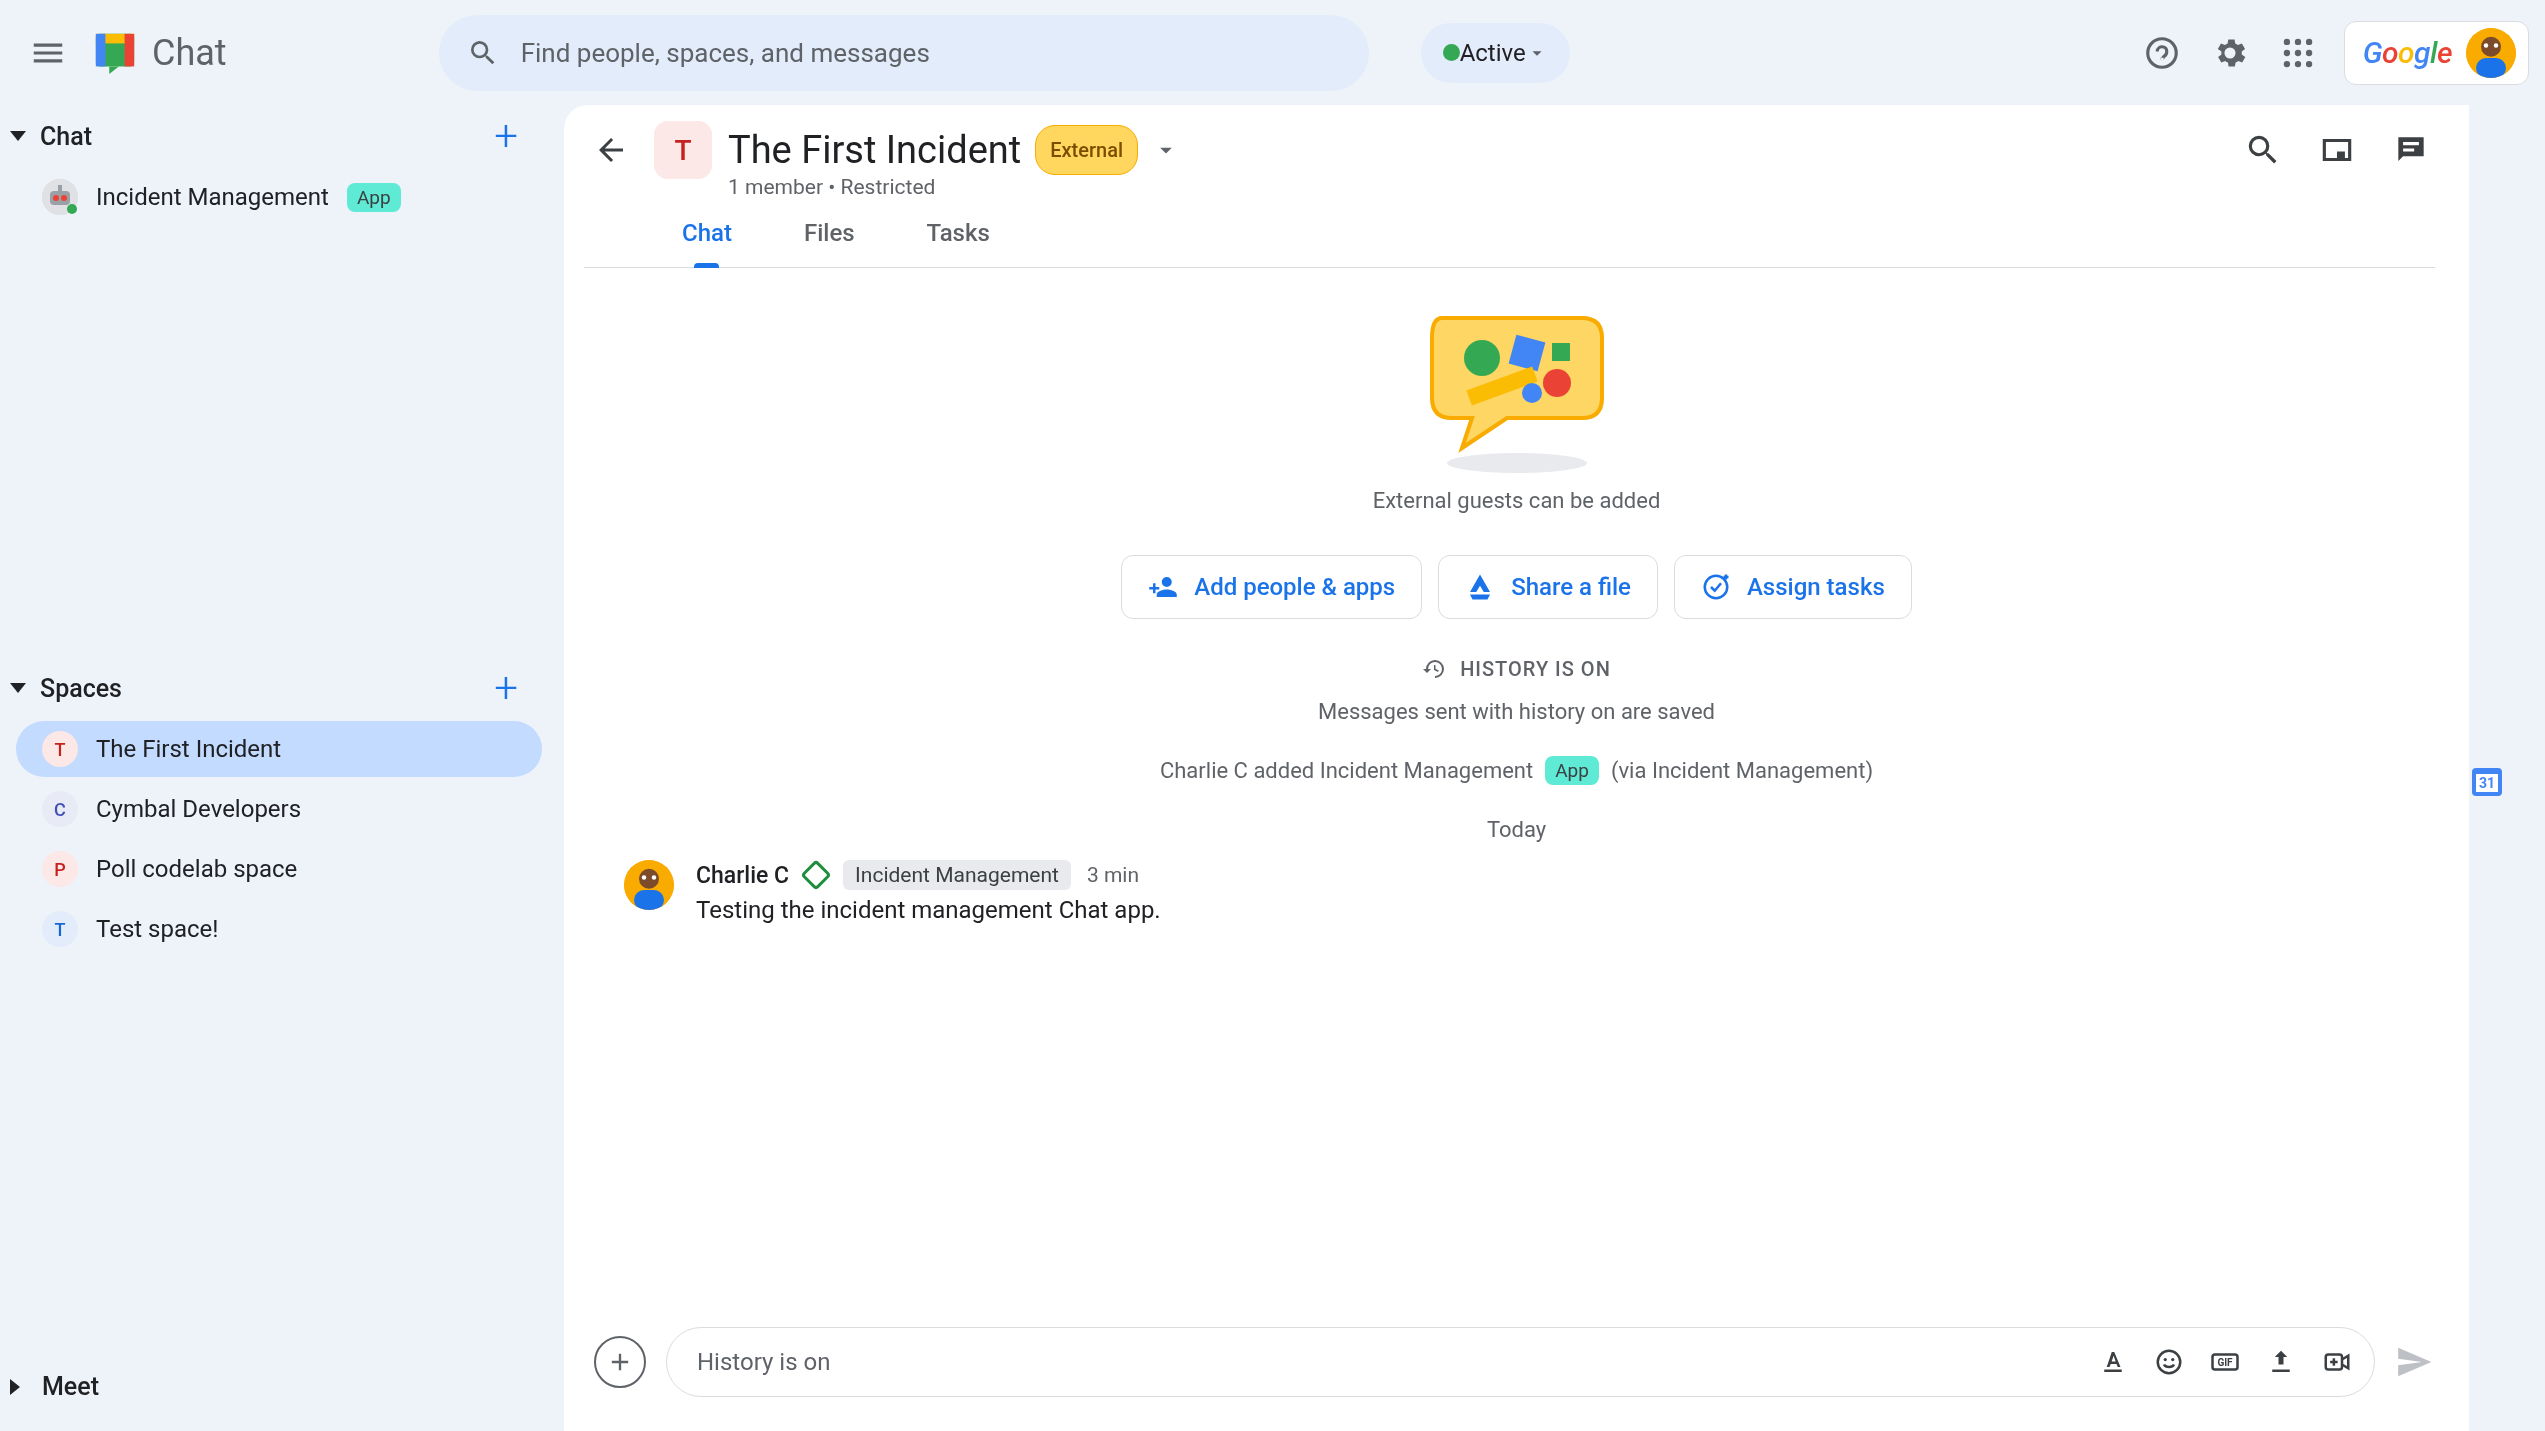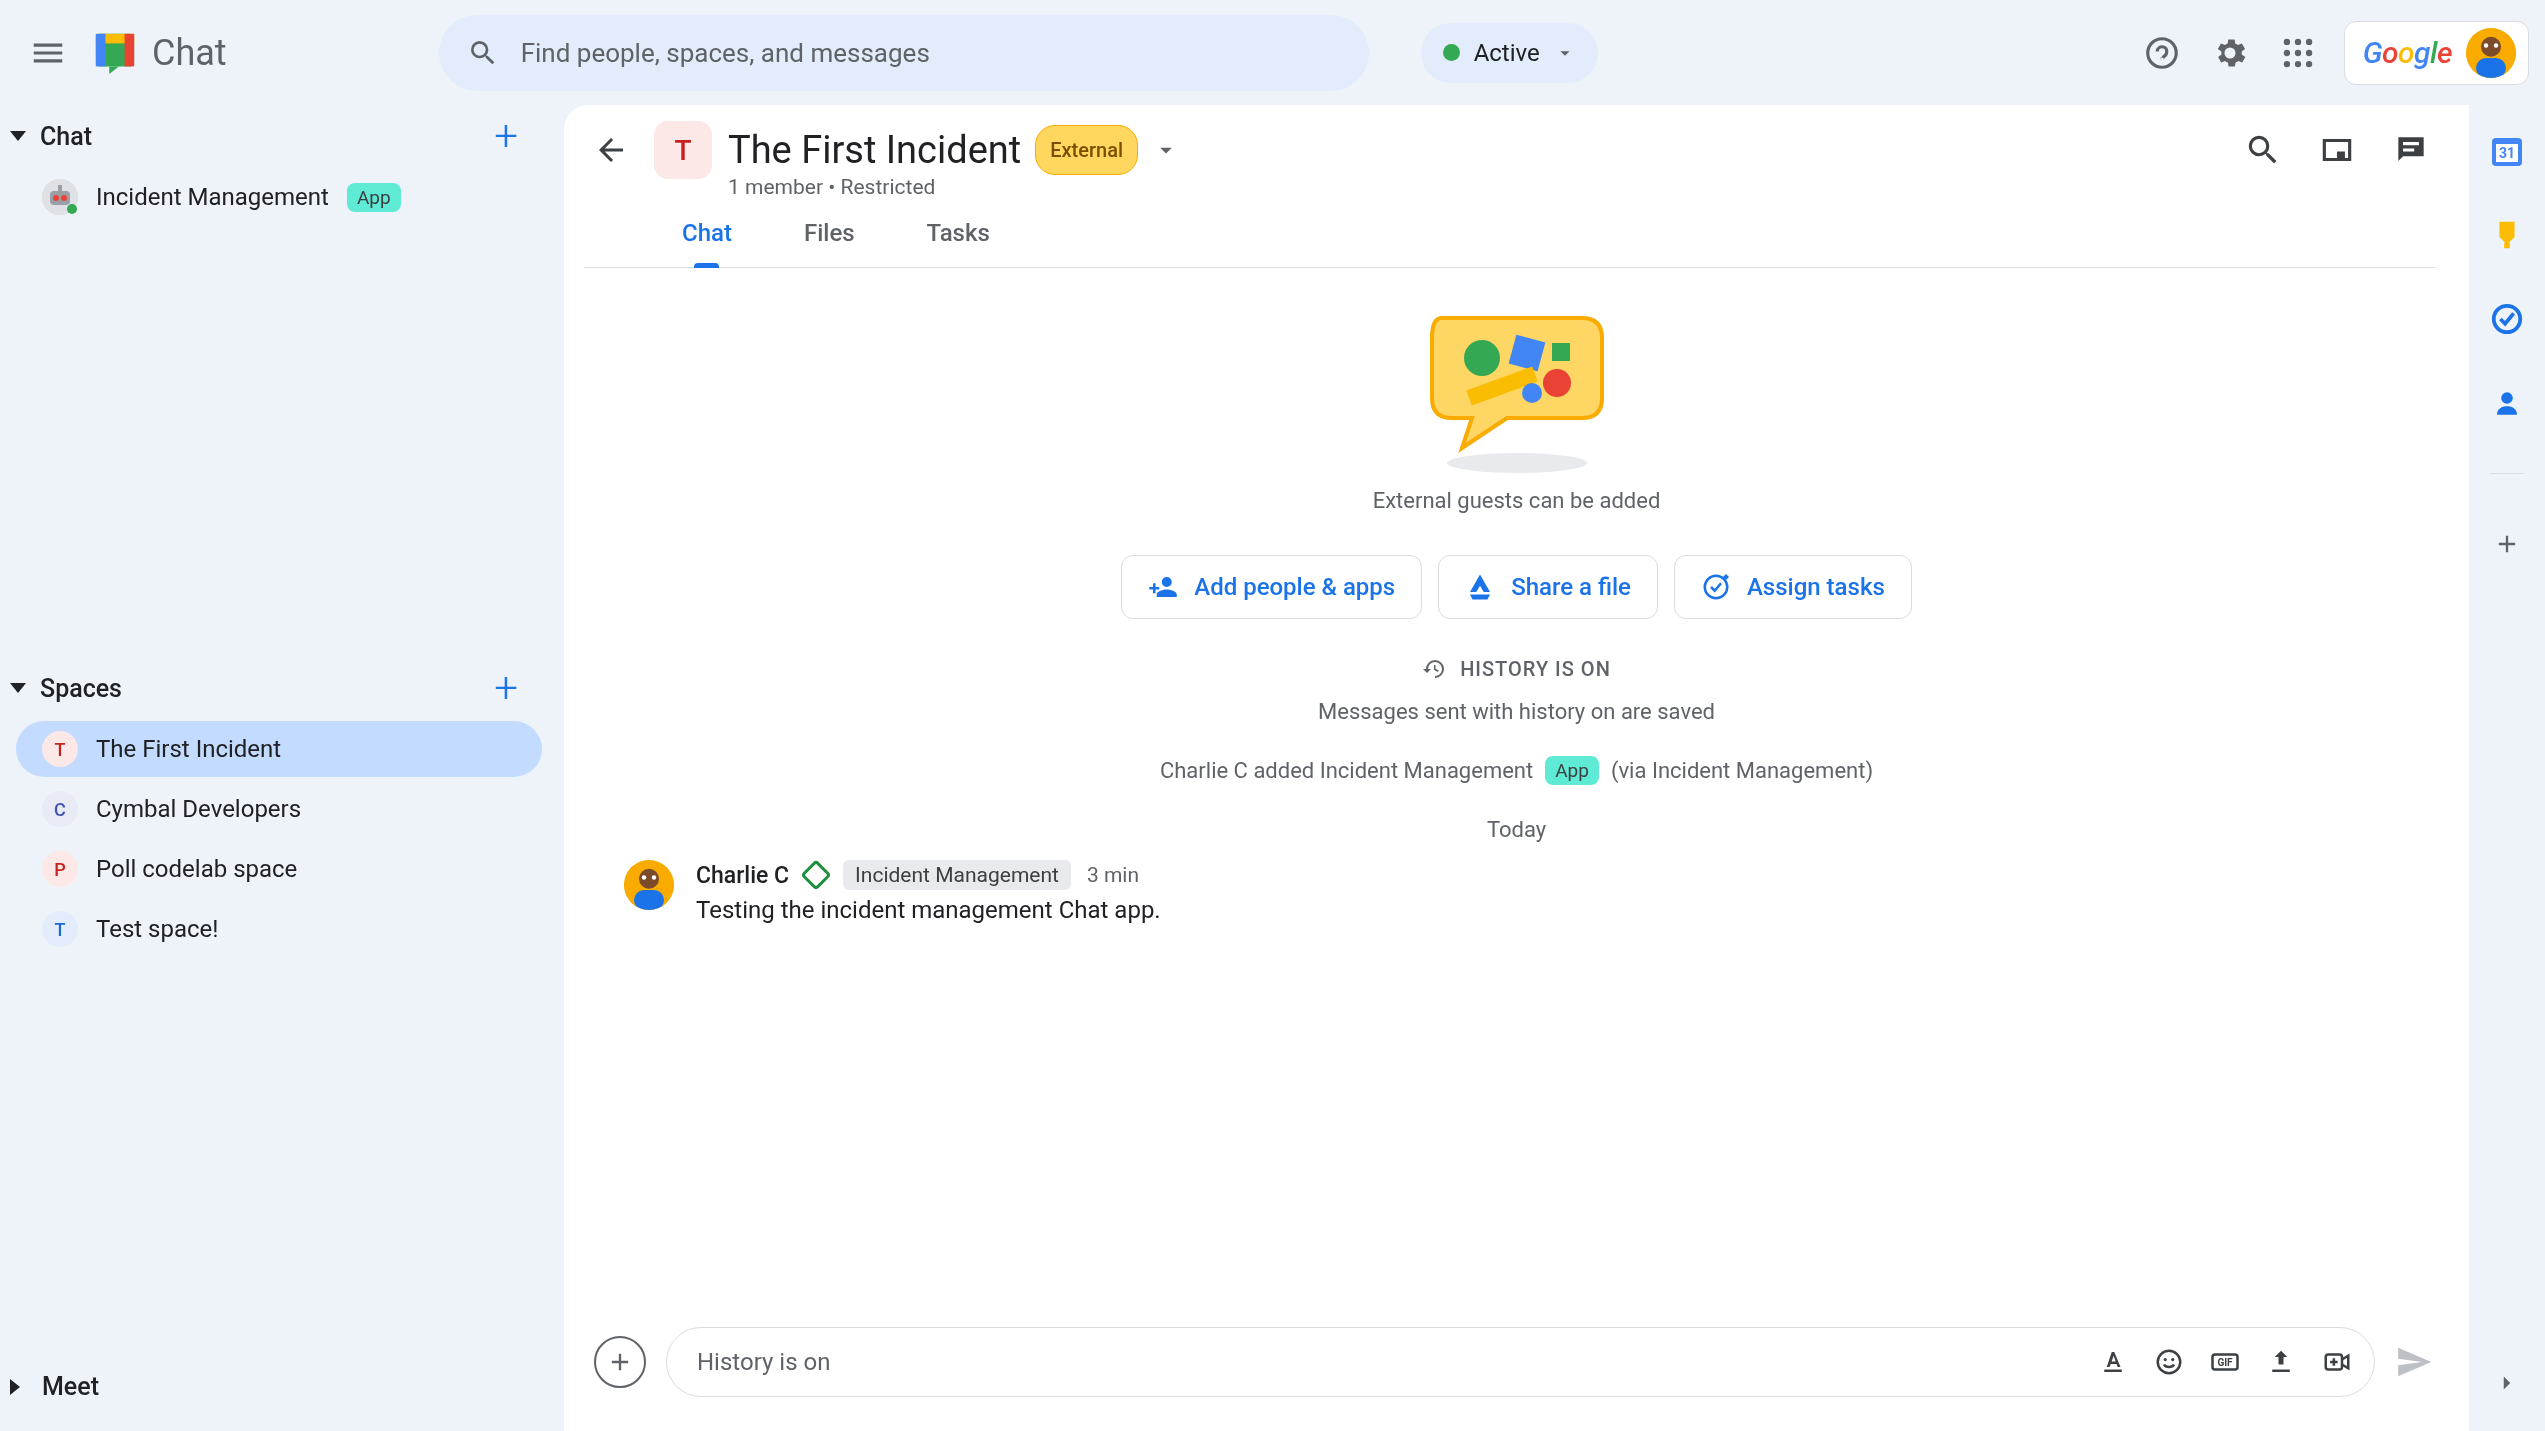--- a/index.html
+++ b/index.html
@@ -25,21 +25,21 @@
   
   .topbar{display:flex;align-items:center;height:105px;padding:0 16px;gap:12px;}
   .icon-btn{width:64px;height:64px;border-radius:50%;display:flex;align-items:center;justify-content:center;cursor:pointer;color:var(--text-muted);}
   .icon-btn svg{width:38px;height:38px;}
   .logo{display:flex;align-items:center;gap:14px;margin-right:40px;}
   .logo-text{font-size:36px;color:var(--text-muted);font-weight:400;}
   .logo-mark{width:46px;height:46px;position:relative;}
   .searchbar{flex:0 0 930px;height:76px;background:#e3ecfa;border-radius:38px;display:flex;align-items:center;padding:0 28px;gap:20px;margin-left:160px;}
   .searchbar input{flex:1;border:none;background:transparent;font-size:26px;color:var(--text);outline:none;}
   .searchbar input::placeholder{color:var(--text-muted);}
-  .status-pill{height:60px;padding:0 22px;background:#e3ecfa;border-radius:30px;display:flex;align-items:center;gap:14px;font-size:24px;color:var(--text);margin-left:40px;}
+  .status-pill{height:60px;padding:0 22px;background:#e3ecfa;border-radius:30px;display:flex;align-items:center;gap:0;font-size:24px;color:var(--text);margin-left:40px;}
   .status-dot{width:17px;height:17px;border-radius:50%;background:var(--green);}
   .top-right{margin-left:auto;display:flex;align-items:center;gap:4px;font-style:italic;}
   .google-account{display:flex;align-items:center;gap:14px;padding:6px 12px 6px 18px;border:1px solid var(--border);border-radius:12px;background:#fff;margin-left:10px;}
   .google-word{font-size:30px;font-weight:500;letter-spacing:-0.5px;}
   .google-word .g-b{color:#4285f4;} .google-word .g-r{color:#ea4335;} .google-word .g-y{color:#fbbc04;} .google-word .g-g{color:#34a853;}
   .avatar{width:50px;height:50px;border-radius:50%;background:#f9ab00;display:flex;align-items:center;justify-content:center;overflow:hidden;}
 
   
   .layout{display:flex;height:calc(100% - 105px);}
 
@@ -106,21 +106,21 @@
   .composer-row{display:flex;align-items:center;gap:20px;padding:20px 36px 34px 30px;}
   .composer-plus{width:52px;height:52px;border:2px solid var(--text-muted);border-radius:50%;display:flex;align-items:center;justify-content:center;color:var(--text-muted);font-size:30px;cursor:pointer;}
   .composer{flex:1;border:1px solid var(--border);border-radius:36px;height:70px;display:flex;align-items:center;padding:0 20px 0 28px;}
   .composer input{flex:1;border:none;outline:none;font-size:24px;background:transparent;}
   .composer input::placeholder{color:var(--text-muted);}
   .composer-icons{display:flex;gap:22px;color:#3c4043;}
   .composer-icons .ci{width:34px;height:34px;display:flex;align-items:center;justify-content:center;cursor:pointer;}
   .send-btn{color:#bdc1c6;cursor:pointer;}
 
   
-  .rail{width:76px;display:flex;flex-direction:column;align-items:center;padding-top:26px;gap:44px;}
+  .rail{width:76px;display:flex;flex-direction:row;align-items:center;padding-top:26px;gap:44px;}
   .rail-item{width:40px;height:40px;display:flex;align-items:center;justify-content:center;cursor:pointer;position:relative;}
   .rail-divider{width:34px;height:1px;background:var(--border);margin:6px 0;}
   .rail-spacer{flex:1;}
   .rail-expand{margin-bottom:28px;color:var(--text-muted);}
 
   
   svg{display:block;}
 </style>
 </head>
 <body>

